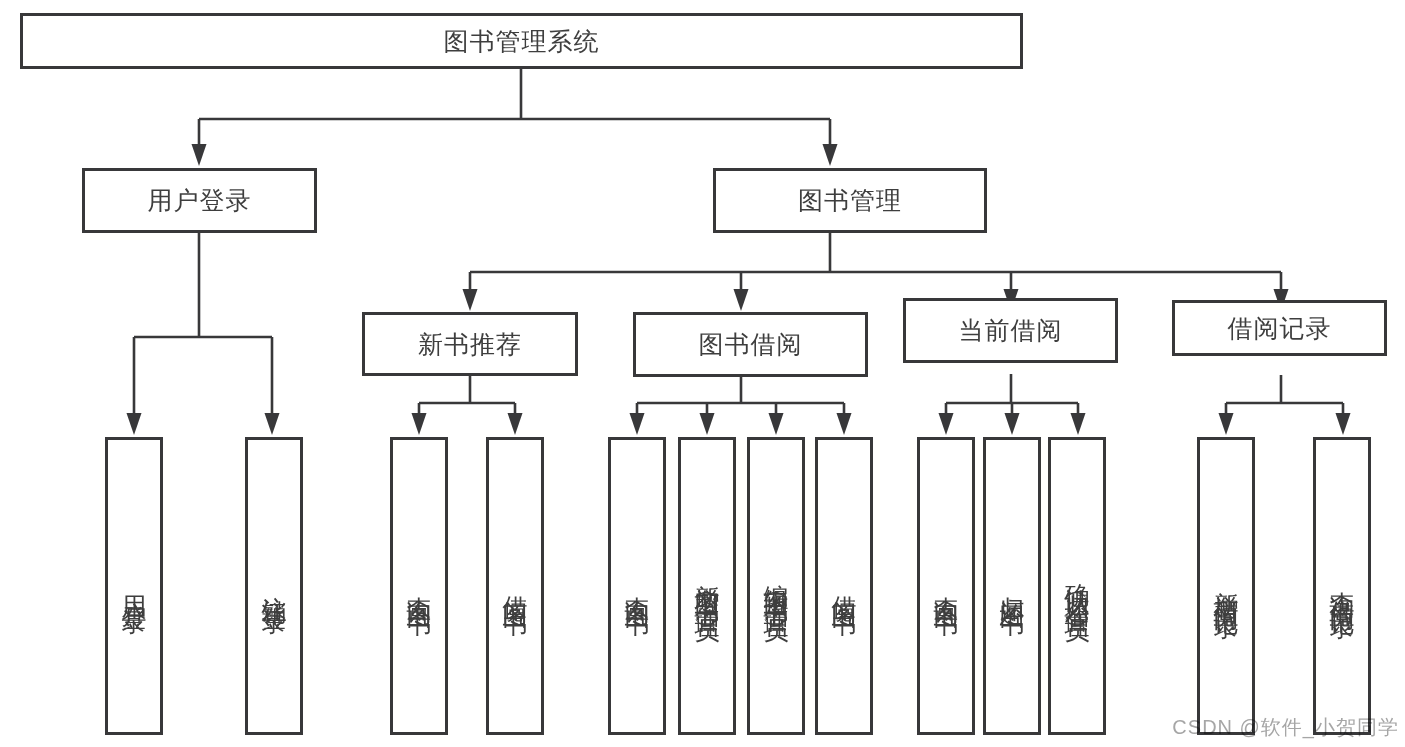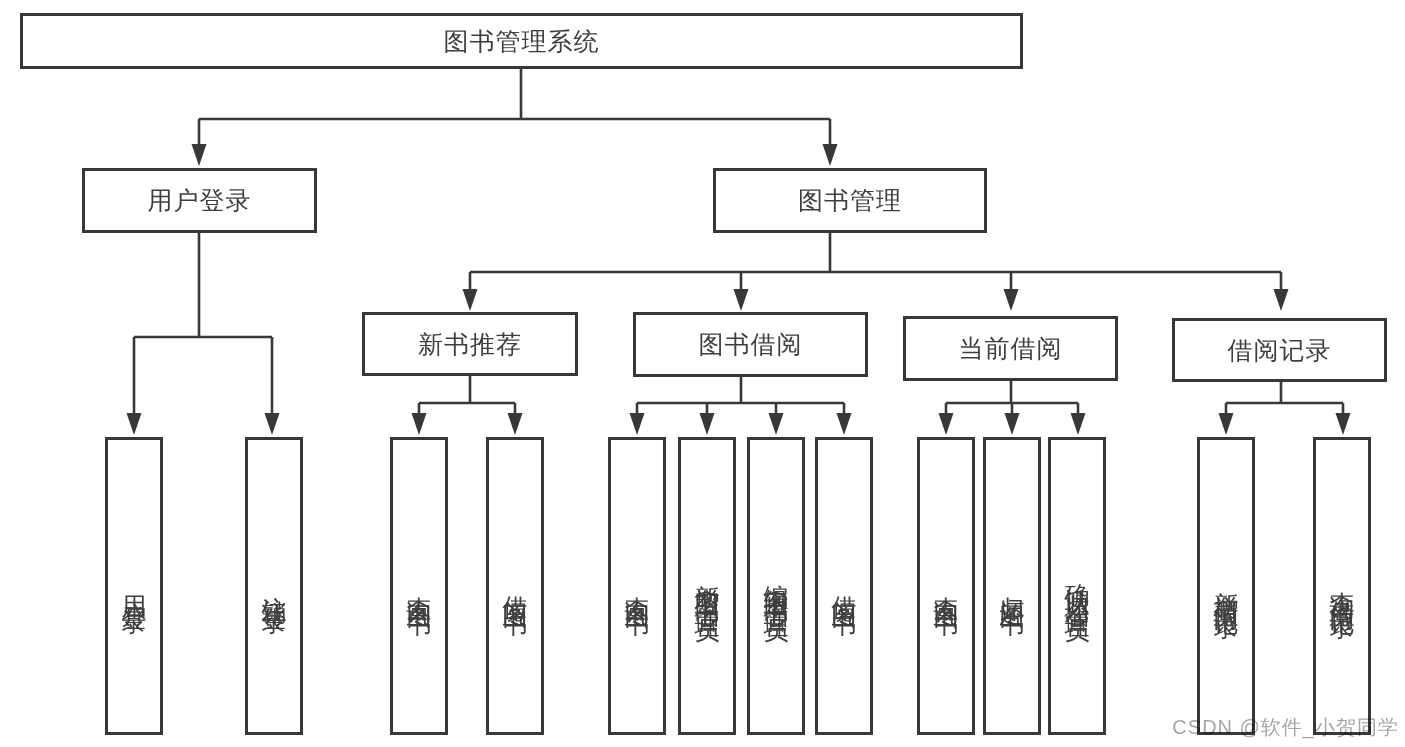--- a/index.html
+++ b/index.html
@@ -126,24 +126,24 @@
   <div class="node" style="left:713px;top:168px;width:274px;height:65px">
     <span>图书管理</span>
   </div>
 
   <div class="node" style="left:362px;top:312px;width:216px;height:64px">
     <span>新书推荐</span>
   </div>
   <div class="node" style="left:633px;top:312px;width:235px;height:65px">
     <span>图书借阅</span>
   </div>
-  <div class="node" style="left:903px;top:316px;width:215px;height:65px">
+  <div class="node" style="left:903px;top:298px;width:215px;height:65px">
     <span>当前借阅</span>
   </div>
-  <div class="node" style="left:1172px;top:318px;width:215px;height:64px">
+  <div class="node" style="left:1172px;top:300px;width:215px;height:56px">
     <span>借阅记录</span>
   </div>
 
   <div class="node leaf" style="left:105px">
     <span class="vtext">用户登录</span>
   </div>
   <div class="node leaf" style="left:245px">
     <span class="vtext">注销登录</span>
   </div>
 

